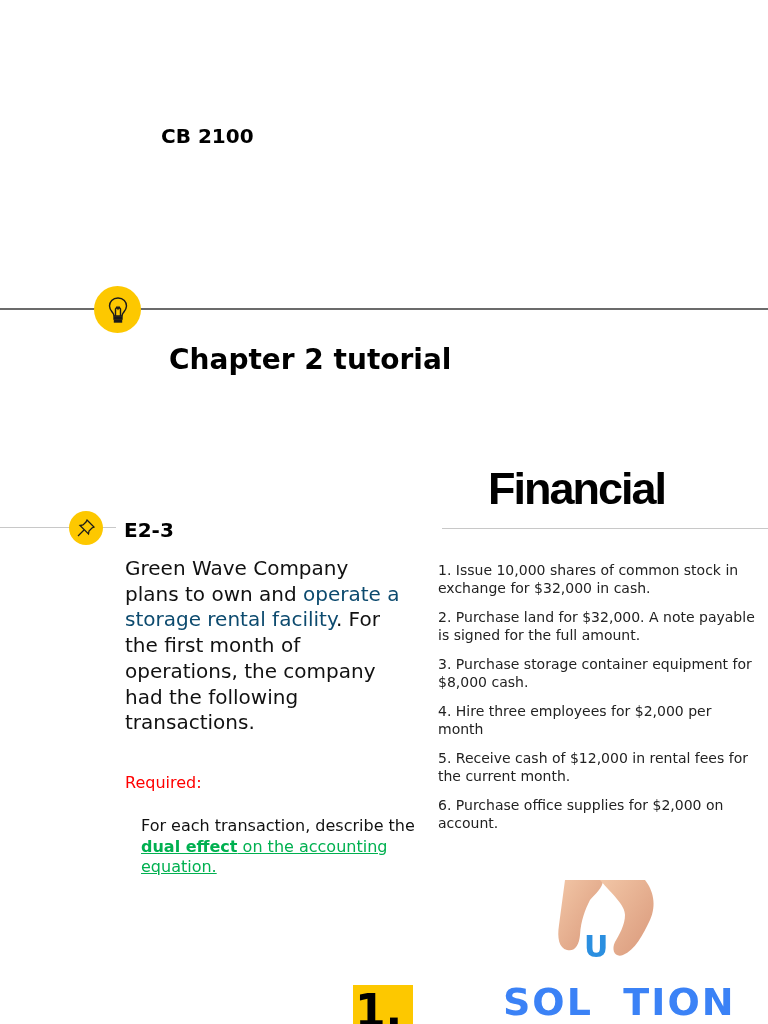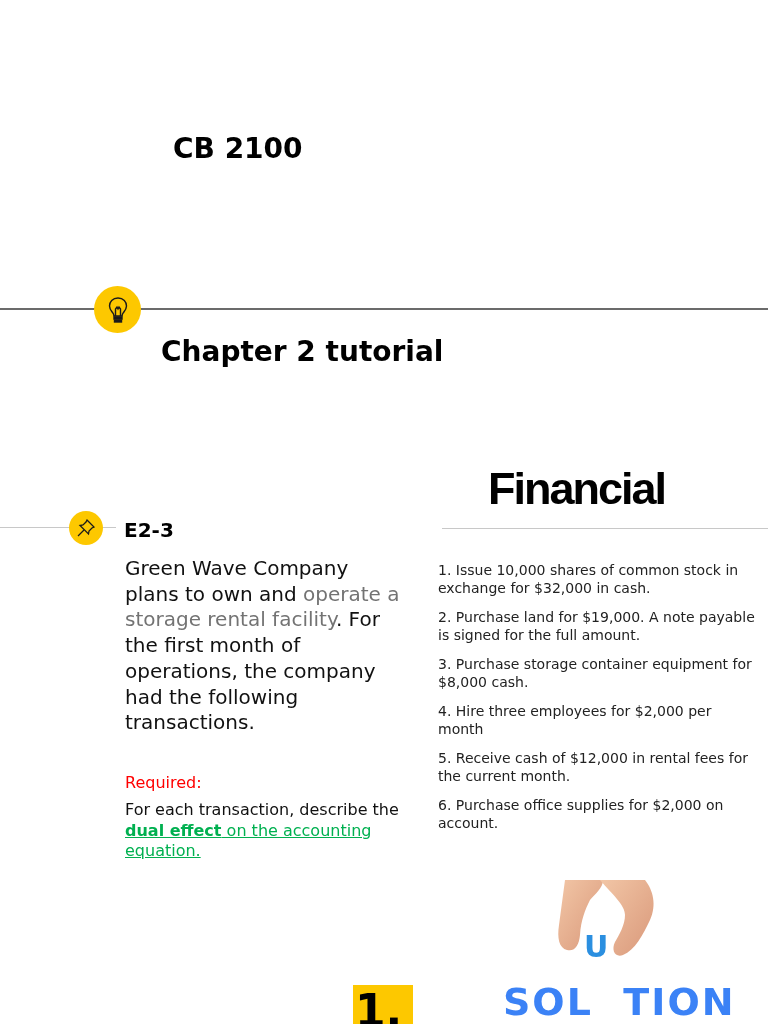--- a/index.html
+++ b/index.html
@@ -15,23 +15,23 @@
       font-family: "DejaVu Sans", sans-serif;
       color: #000;
     }
     .abs { position: absolute; }
 
     
     .course-title {
       left: 161px;
       top: 118px;
       font-weight: bold;
-      font-size: 28px;
+      font-size: 20px;
       line-height: 37px;
-      margin: 12px;
+      margin: 0;
     }
     .divider-1 {
       left: 0;
       top: 308px;
       width: 768px;
       height: 2px;
       background: #6b6b6b;
     }
     .icon-circle {
       background: #fdc800;
@@ -45,21 +45,21 @@
       top: 286px;
       width: 47px;
       height: 47px;
     }
     .chapter-title {
       left: 161px;
       top: 334px;
       font-weight: bold;
       font-size: 28px;
       line-height: 36px;
-      margin: 0;
+      margin: 8px;
     }
 
     
     .divider-left {
       left: 0;
       top: 527px;
       width: 116px;
       height: 1px;
       background: #c8c8c8;
     }
@@ -86,37 +86,37 @@
     }
     .intro {
       left: 125px;
       top: 556px;
       width: 280px;
       font-size: 20px;
       line-height: 25.7px;
       margin: 0;
       color: #111;
     }
-    .red { color: #737373; }
+    .red { color: #0c4a6e; }
     .required-label {
       left: 125px;
       top: 773px;
       font-size: 16px;
       line-height: 20px;
       color: #ff0000;
       margin: 0;
     }
     .required-text {
       left: 125px;
       top: 800px;
       width: 290px;
       font-size: 16px;
       line-height: 20.5px;
       color: #111;
-      margin: 0;
+      margin: 16px;
     }
     .green-link {
       color: #00b050;
       text-decoration: underline;
     }
     .green-link b { font-weight: bold; }
 
     .assignment-heading {
       left: 488px;
       top: 461px;
@@ -230,21 +230,21 @@
 <p class="abs required-label">Required:</p>
 
 <p class="abs required-text">
   <span>For each transaction, describe the </span><a class="green-link"><b>dual effect</b><span> on the accounting equation. </span></a>
 </p>
 
 <h2 class="abs assignment-heading">Financial</h2>
 
 <ul class="abs transactions">
   <li> 1. Issue 10,000 shares of common stock in exchange for $32,000 in cash.</li>
-  <li>2. Purchase land for $19,000. A note payable is signed for the full amount.</li>
+  <li>2. Purchase land for $32,000. A note payable is signed for the full amount.</li>
   <li>3. Purchase storage container equipment for $8,000 cash.</li>
   <li>4. Hire three employees for $2,000 per month</li>
   <li>5. Receive cash of $12,000 in rental fees for the current month.</li>
   <li>6. Purchase office supplies for $2,000 on account.</li>
 </ul>
 
 <div class="abs number-badge">
   <span>1.</span>
 </div>
 

